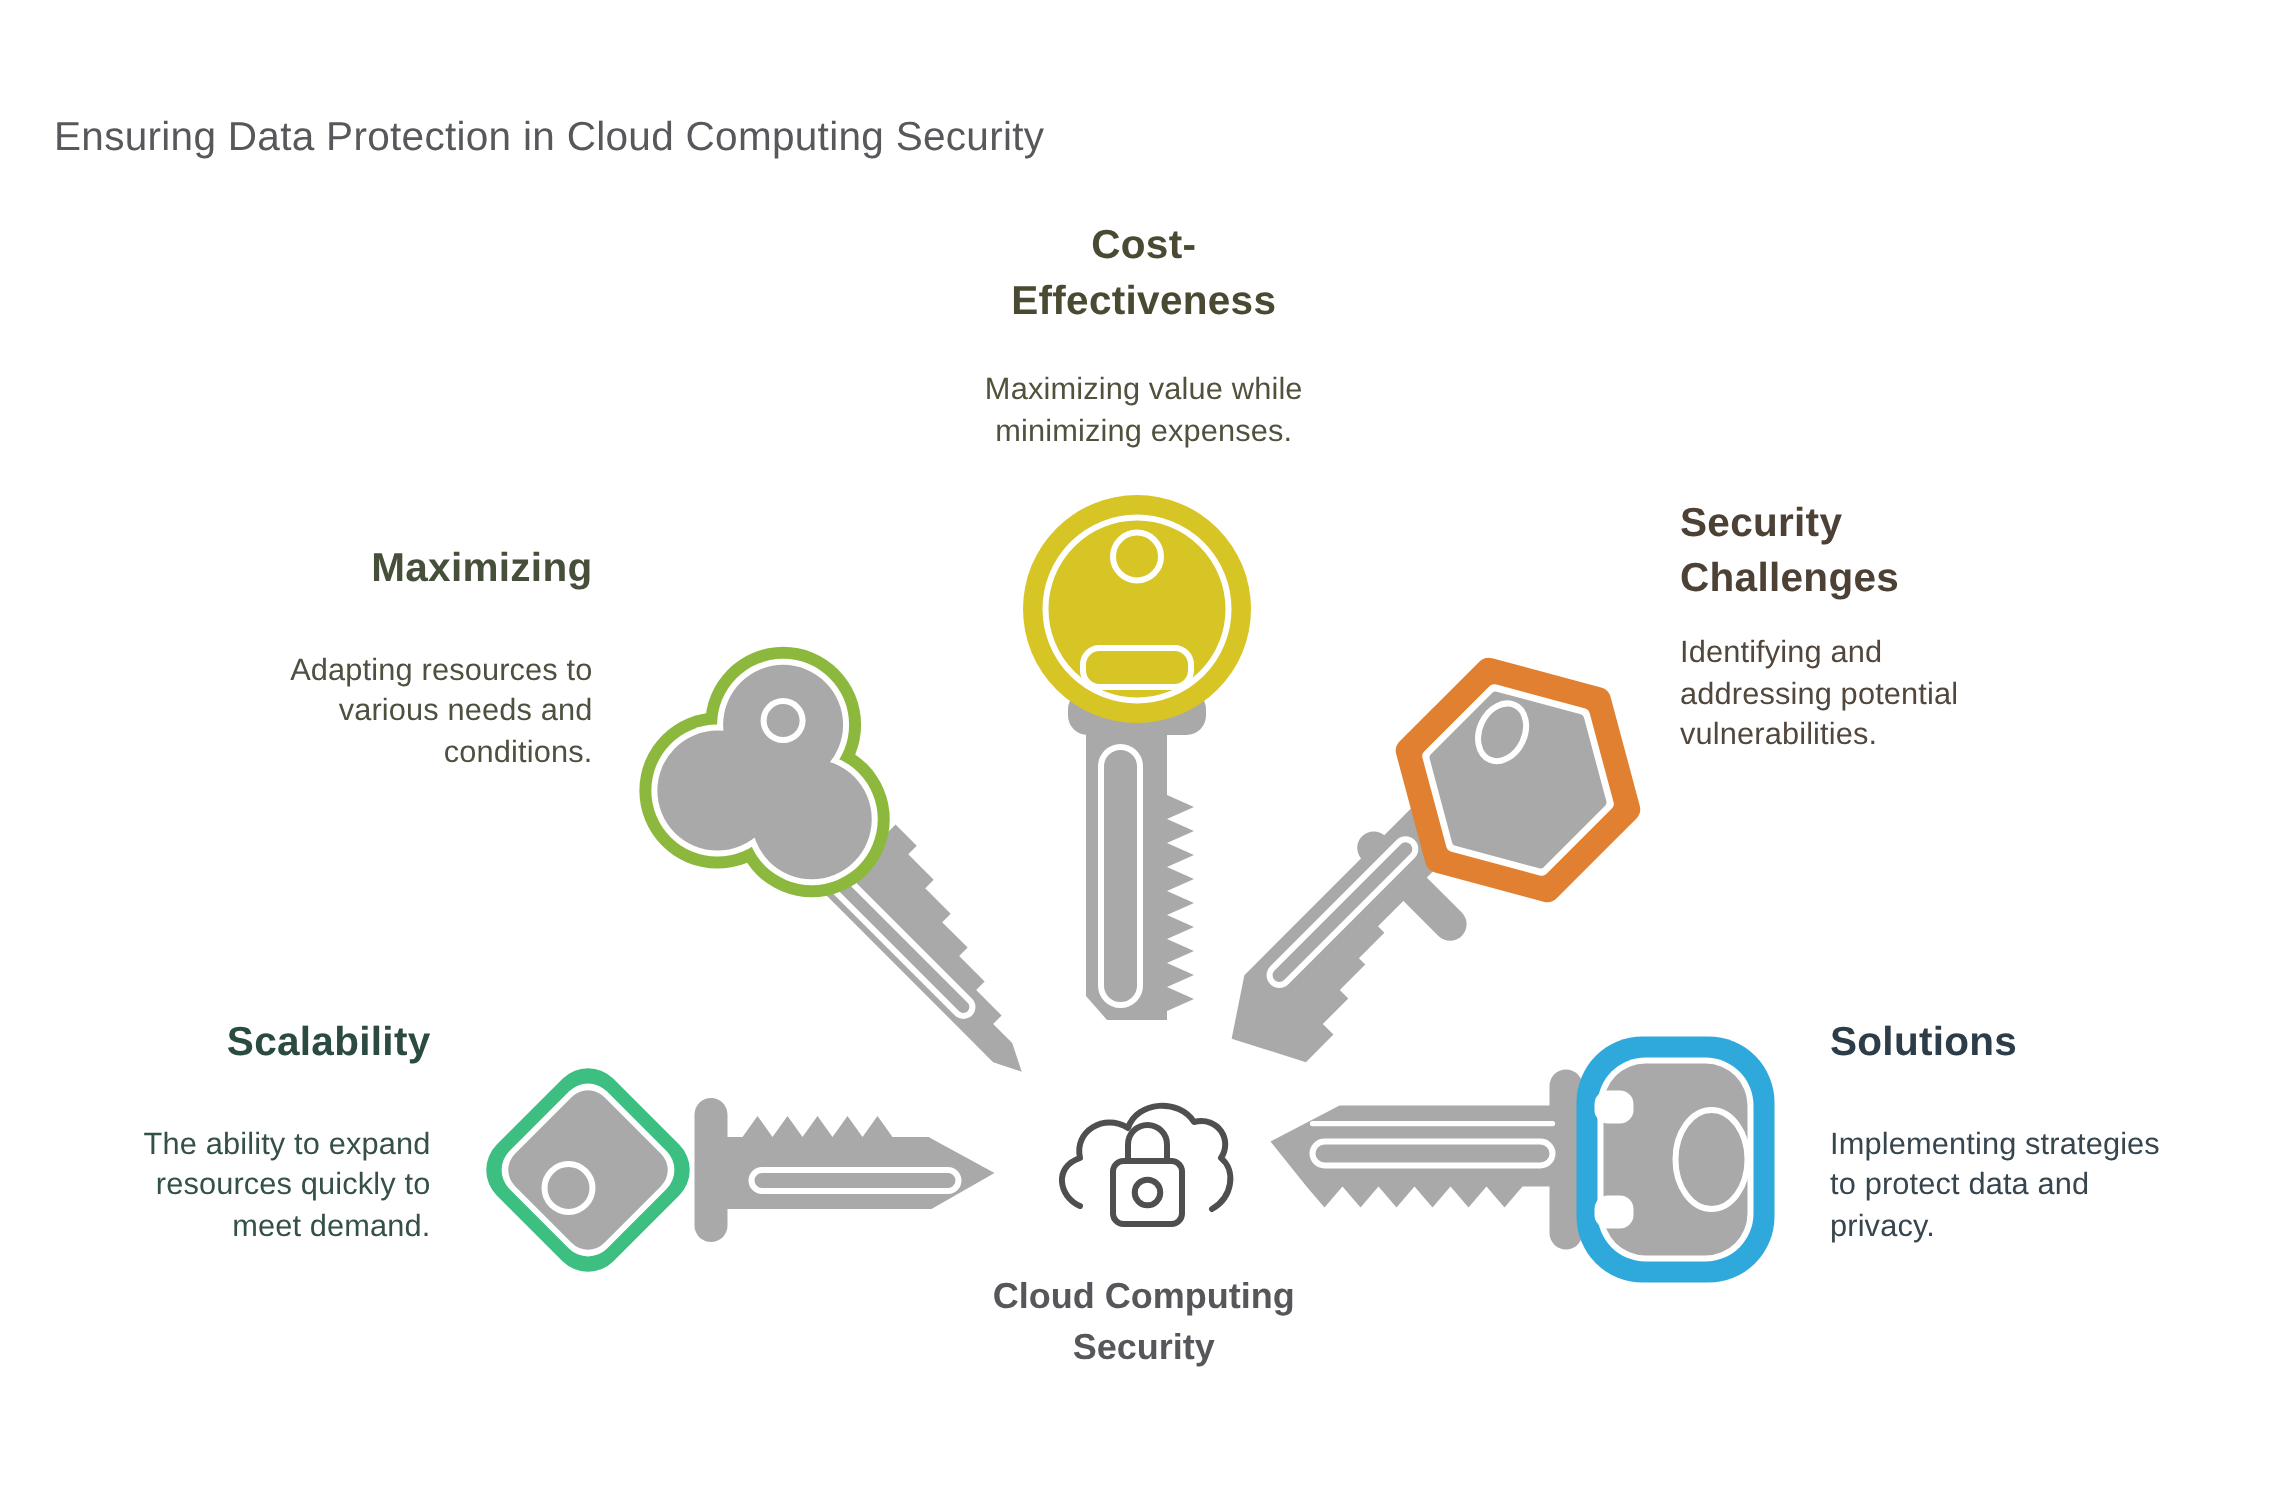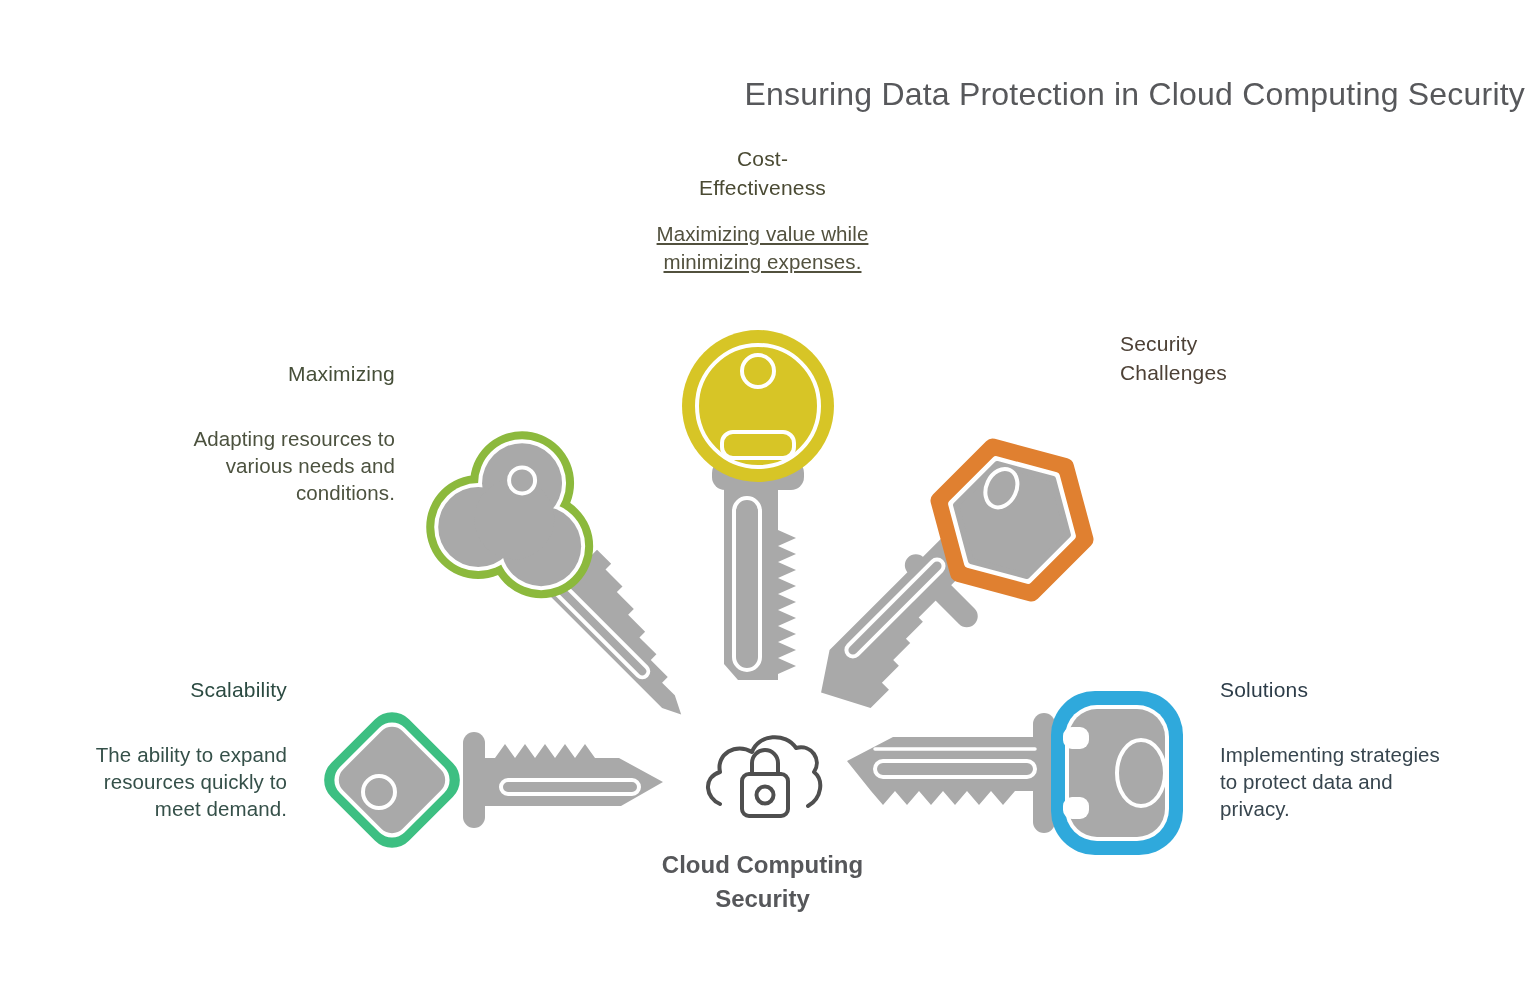--- a/index.html
+++ b/index.html
@@ -3,36 +3,37 @@
 <meta charset="utf-8">
 <style>
   html,body{margin:0;padding:0;background:#fff;}
   #canvas{
     position:relative;width:1525px;height:993px;background:#ffffff;
     font-family:"Liberation Sans","DejaVu Sans",sans-serif;overflow:hidden;
   }
   svg{overflow:visible;display:block;}
   .abs{position:absolute;}
   .page-title{
-    left:0;right:0;top:76px;text-align:right;
-    font-size:32px;font-weight:400;color:var(--title-text,#57585b);
+    left:0;right:0;top:76px;text-align:left;
+    font-size:27px;font-weight:400;color:var(--title-text,#57585b);
     letter-spacing:.2px;
+    padding-left:36px;
   }
   .item{position:absolute;}
   .item .heading{
-    font-size:21px;font-weight:400;line-height:1.36;white-space:pre-line;
+    font-size:27px;font-weight:700;line-height:1.36;white-space:pre-line;
     letter-spacing:.2px;
   }
   .item .desc{
     margin-top:36px;font-size:20.5px;font-weight:400;line-height:1.34;
     white-space:pre-line;letter-spacing:.1px;
   }
   .item-cost-effectiveness{left:50%;transform:translateX(-50%);top:145px;width:420px;text-align:center;}
   .item-cost-effectiveness .heading{color:var(--heading-cost-effectiveness,#4a4a33);}
-  .item-cost-effectiveness .desc{color:var(--desc-cost-effectiveness,#52513e);margin-top:18px;text-decoration:underline;}
+  .item-cost-effectiveness .desc{color:var(--desc-cost-effectiveness,#52513e);margin-top:28px;}
   .item-flexibility{right:1130px;top:360px;width:340px;text-align:right;}
   .item-flexibility .heading{color:var(--heading-flexibility,#464f39);}
   .item-flexibility .desc{color:var(--desc-flexibility,#4c523f);}
   .item-scalability{right:1238px;top:676px;width:320px;text-align:right;}
   .item-scalability .heading{color:var(--heading-scalability,#2b4a41);}
   .item-scalability .desc{color:var(--desc-scalability,#355049);}
   .item-security-challenges{left:1120px;top:330px;width:330px;text-align:left;}
   .item-security-challenges .heading{color:var(--heading-security-challenges,#4d4136);}
   .item-security-challenges .desc{color:var(--desc-security-challenges,#52473d);margin-top:18px;}
   .item-solutions{left:1220px;top:676px;width:340px;text-align:left;}
@@ -84,20 +85,23 @@
   <div class="item item-scalability">
     <div class="heading">Scalability</div>
     <div class="desc">The ability to expand
 resources quickly to
 meet demand.</div>
   </div>
 
   <div class="item item-security-challenges">
     <div class="heading">Security
 Challenges</div>
+    <div class="desc">Identifying and
+addressing potential
+vulnerabilities.</div>
   </div>
 
   <div class="item item-solutions">
     <div class="heading">Solutions</div>
     <div class="desc">Implementing strategies
 to protect data and
 privacy.</div>
   </div>
 
   <svg class="abs key-cost-effectiveness" style="left:678px;top:328px;" width="160" height="360" viewBox="0 0 160 360">

